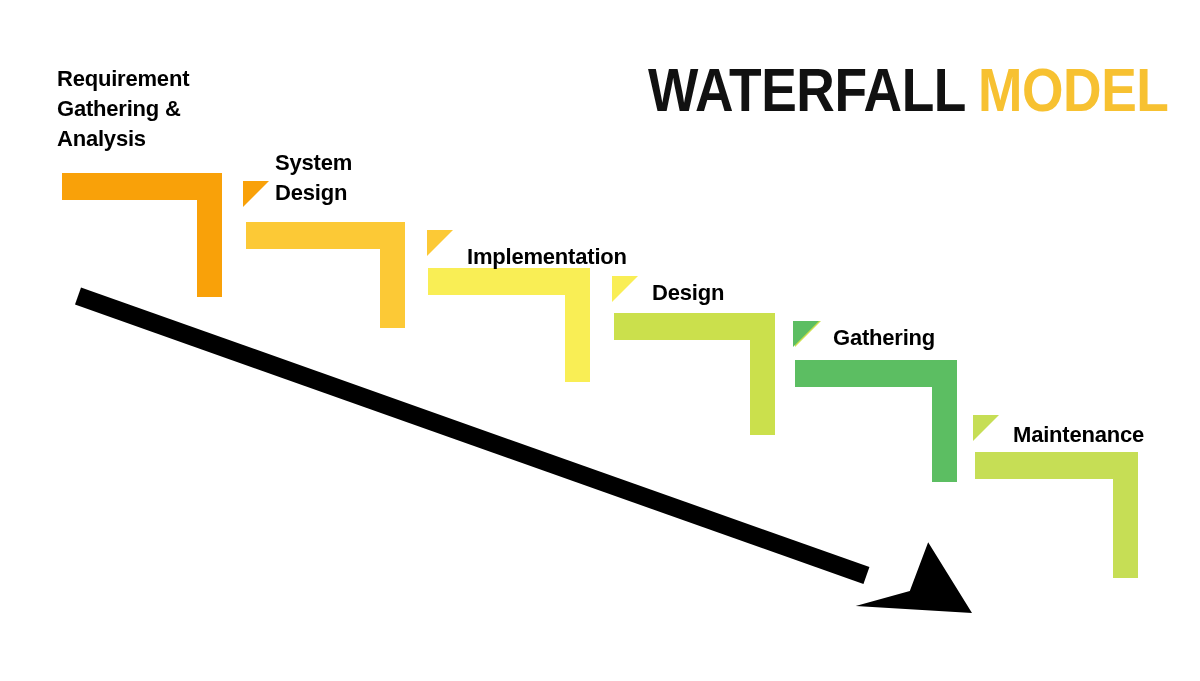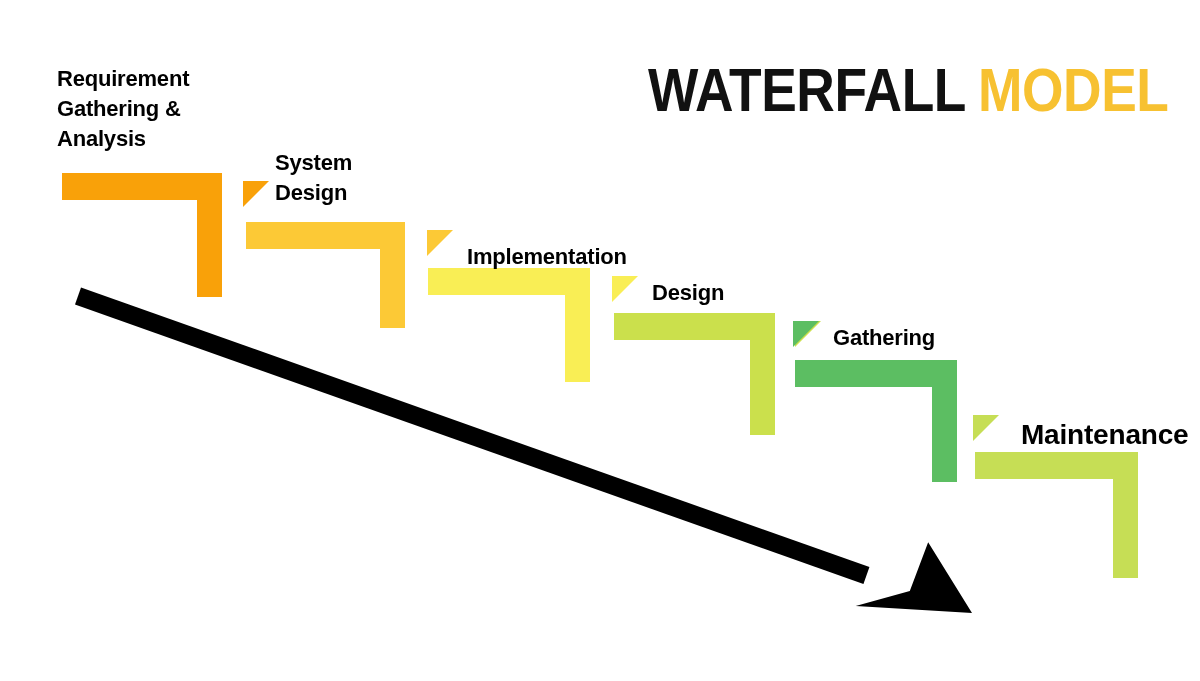--- a/index.html
+++ b/index.html
@@ -116,21 +116,21 @@
       <div class="step" style="left: 0px; top: 0px;">
         <div class="bar" style="left: 795px; top: 360px; width: 162px; background: rgb(92, 190, 98);"></div>
         <div class="riser" style="left: 932px; top: 360px; height: 122px; background: rgb(92, 190, 98);"></div>
         <div class="notch" style="left: 793px; top: 321px; border-top: 26px solid rgb(92, 190, 98); border-right: 26px solid transparent;"></div>
         <div class="label" style="left: 833px; top: 323px; font-size: 22px; line-height: 30px;">Gathering</div>
       </div>
       <div class="step" style="left: 0px; top: 0px;">
         <div class="bar" style="left: 975px; top: 452px; width: 163px; background: rgb(198, 222, 85);"></div>
         <div class="riser" style="left: 1113px; top: 452px; height: 126px; background: rgb(198, 222, 85);"></div>
         <div class="notch" style="left: 973px; top: 415px; border-top: 26px solid rgb(198, 222, 85); border-right: 26px solid transparent;"></div>
-        <div class="label" style="left: 1013px; top: 420px; font-size: 28px; line-height: 30px; margin-left: 8px;">Maintenance</div>
+        <div class="label" style="left: 1013px; top: 420px; font-size: 22px; line-height: 30px;">Maintenance</div>
       </div>
     </div>
 
   <svg id="arrow" viewBox="0 0 1200 681" xmlns="http://www.w3.org/2000/svg">
     <g id="arrow-group">
       <path id="arrow-shaft" d="M74.99221438727012,304.4825247248597 L863.4319067001279,584.0523037664435 L869.4474779255877,567.0872543167242 L81.00778561272988,287.5174752751403 Z" fill="#000000"></path>
       <path id="arrow-head" d="M972,613 L855.6651358512565,605.9560676115256 L909.7948186843626,590.9429055066475 L928.1533384150079,542.2803289893741 Z" fill="#000000"></path>
     </g>
   </svg>
 

